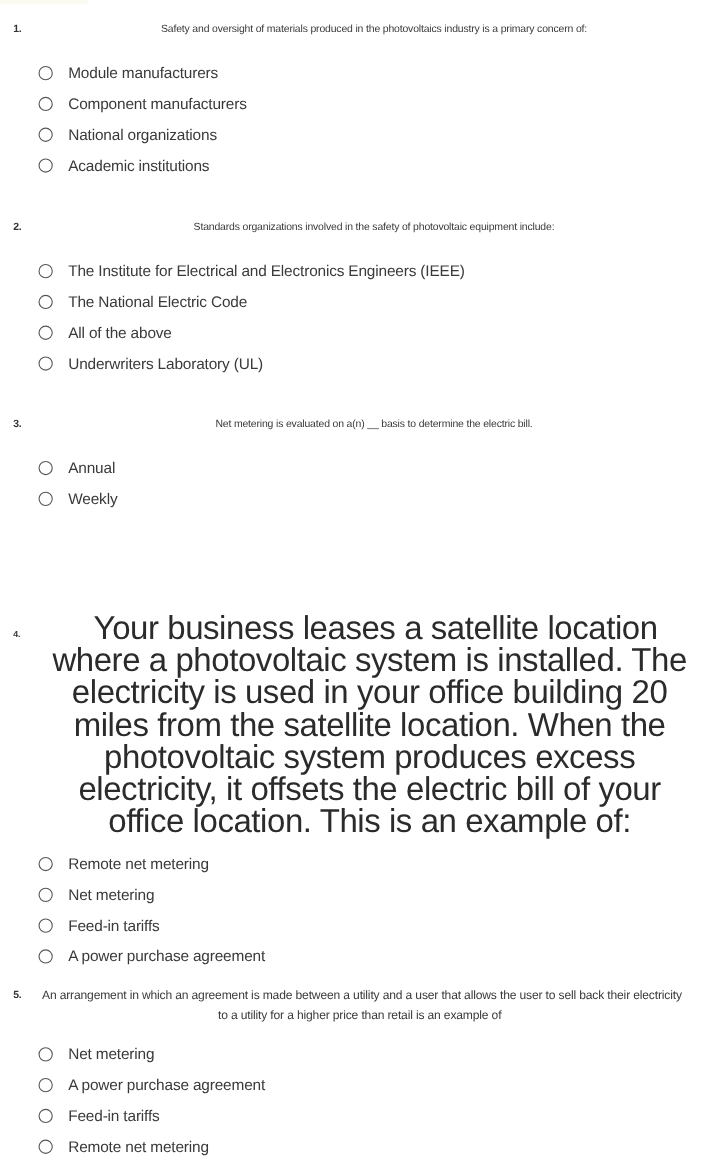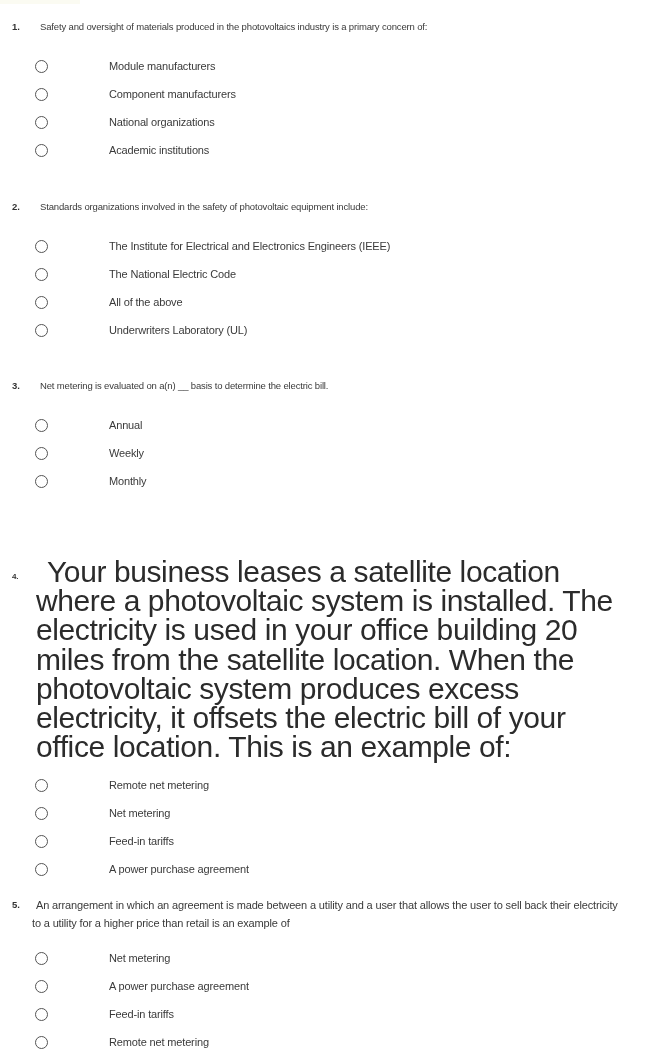--- a/index.html
+++ b/index.html
@@ -38,20 +38,21 @@
     left: 12px;
     top: 0;
     font-weight: bold;
     font-size: 9.5px;
     color: #333;
   }
   .q-text {
     display: block;
     margin-left: 40px;
     width: 600px;
+    text-align: center;
   }
   .options {
     list-style: none;
     margin: 0;
     padding: 0;
     position: relative;
   }
   .option {
     position: relative;
     height: 28px;
@@ -65,25 +66,24 @@
     width: 11px;
     height: 11px;
     border: 1.6px solid #555555;
     border-radius: 50%;
     background: #fff;
     box-sizing: content-box;
   }
   .opt-label {
     position: absolute;
     left: 62px;
-    font-size: 11px;
+    font-size: 14px;
     color: #3a3a3a;
     letter-spacing: -0.15px;
     white-space: nowrap;
-    margin-left: 47px;
   }
 
   
   #q1 { top: 20px; }
   #q1 .options { margin-top: 18px; }
 
   
   #q2 { top: 200px; }
   #q2 .options { margin-top: 18px; }
 
@@ -183,24 +183,20 @@
   </div>
   <ul class="options">
     <li class="option">
       <span class="radio"></span>
       <span class="opt-label">Annual</span>
     </li>
     <li class="option">
       <span class="radio"></span>
       <span class="opt-label">Weekly</span>
     </li>
-    <li class="option">
-      <span class="radio"></span>
-      <span class="opt-label">Monthly</span>
-    </li>
   </ul>
 </section>
 
 <section class="question" id="q4">
   <div class="q-head">
     <span class="q-num">4.</span>
     <span class="q-text">Your business leases a satellite location where a photovoltaic system is installed. The electricity is used in your office building 20 miles from the satellite location. When the photovoltaic system produces excess electricity, it offsets the electric bill of your office location. This is an example of:</span>
   </div>
   <ul class="options">
     <li class="option">

